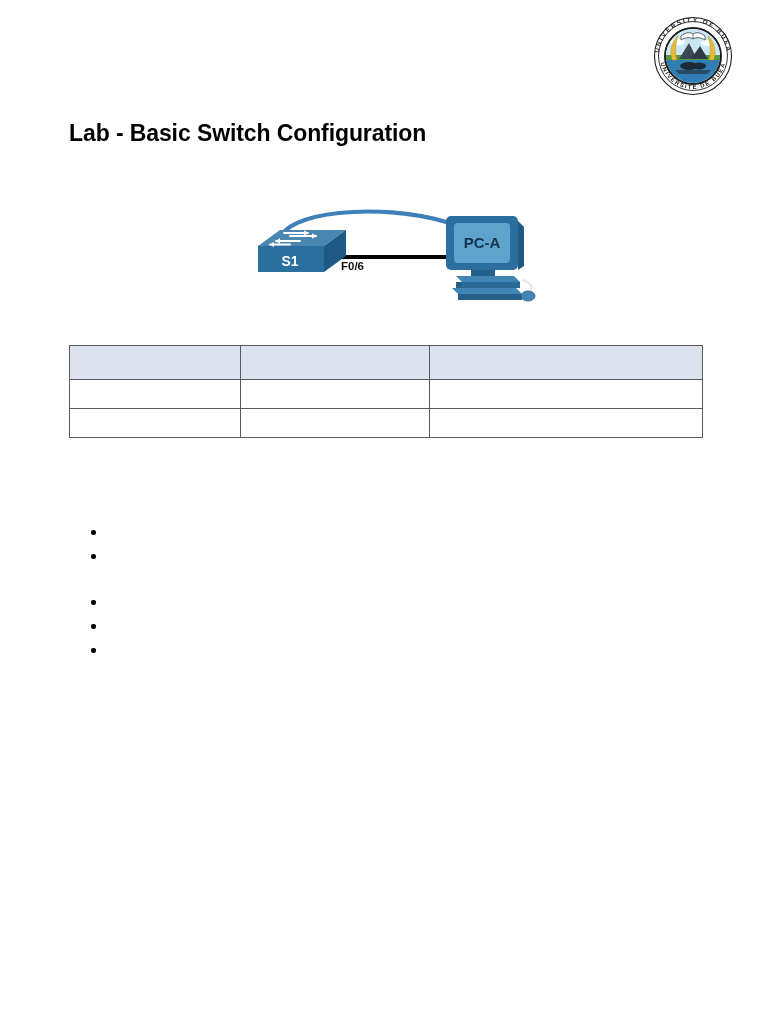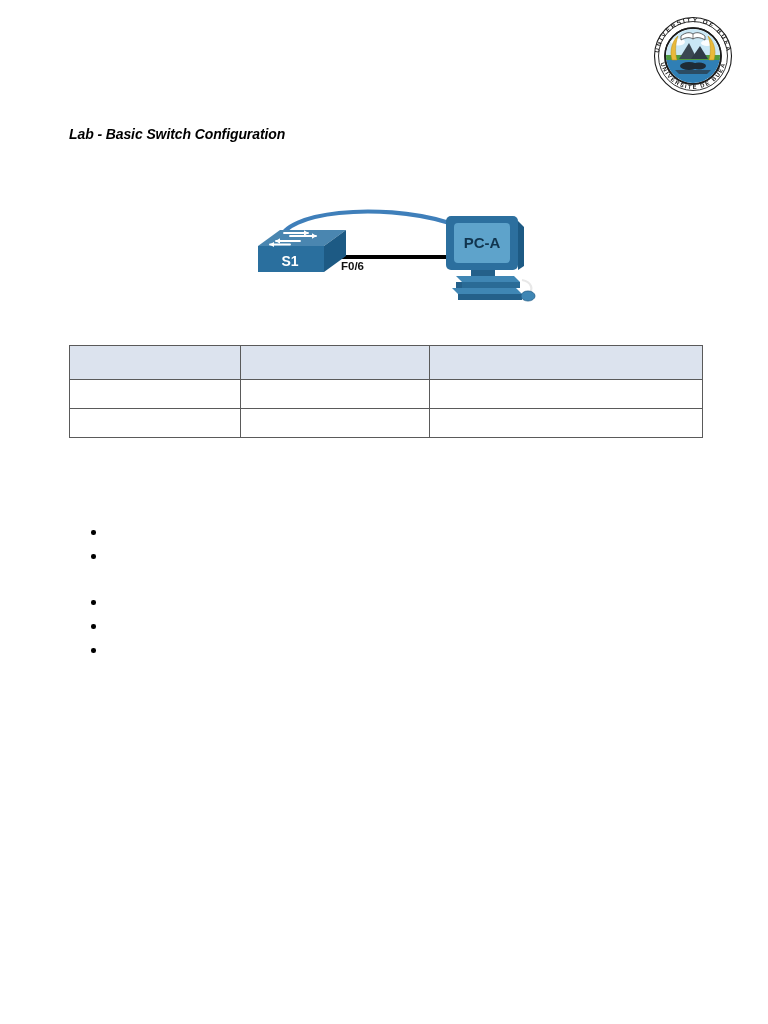--- a/index.html
+++ b/index.html
@@ -24,27 +24,26 @@
     top: 12px;
     width: 96px;
     height: 92px;
   }
   #seal-wrap svg { display: block; }
 
   
   #doc-title {
     position: absolute;
     left: 69px;
-    top: 126px;
-    font-size: 14px;
+    top: 120px;
+    font-size: 23px;
     font-weight: bold;
     letter-spacing: -0.1px;
     color: #000;
     white-space: nowrap;
-    font-style: italic;
   }
 
   
   #topology {
     position: absolute;
     left: 228px;
     top: 200px;
     width: 320px;
     height: 110px;
   }

